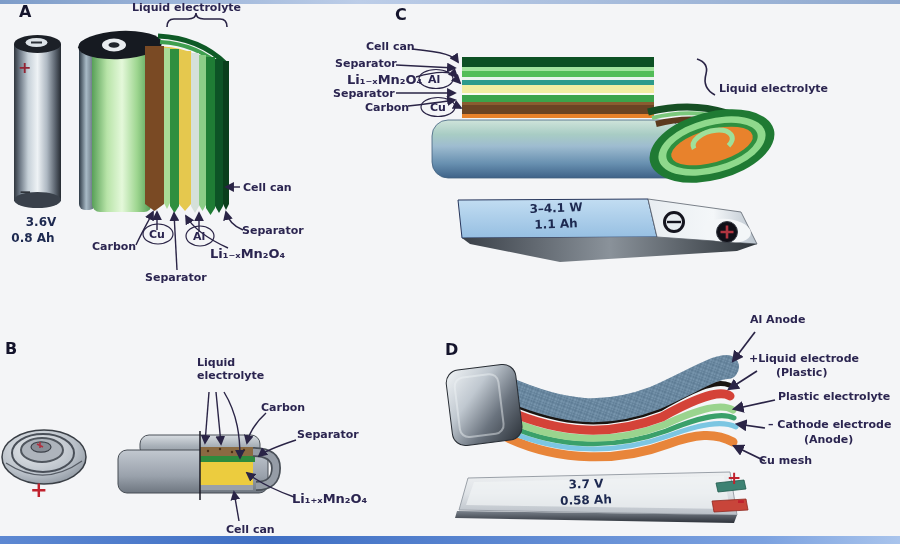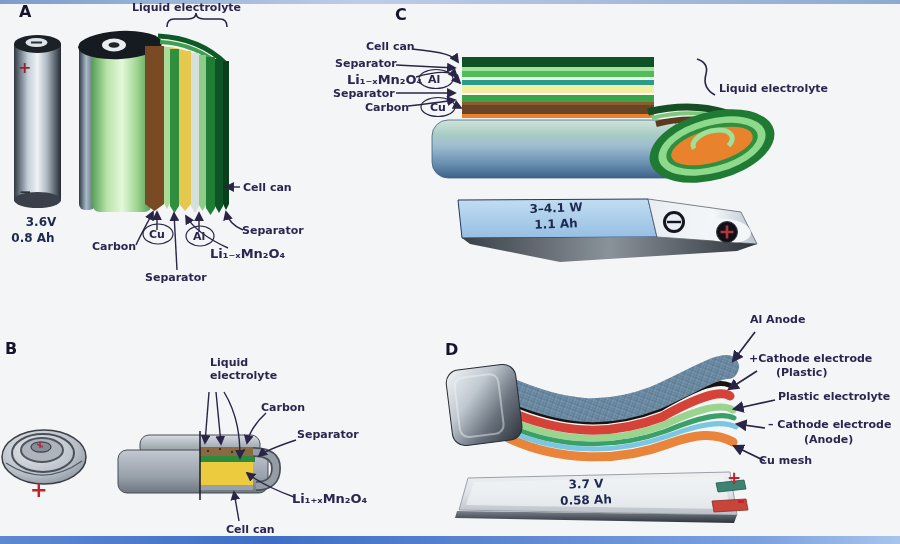--- a/index.html
+++ b/index.html
@@ -7,21 +7,21 @@
          font-family:"DejaVu Sans","Liberation Sans",sans-serif;}
   .bar{position:absolute;left:0;right:0;}
   .bar-top{top:0;height:4px;background:linear-gradient(90deg,#7d9cc9,#bccde8 40%,#8fa9cf);}
   .bar-bottom{bottom:0;height:8px;background:linear-gradient(90deg,#5d88d2,#3f6fc4 30%,#7ca2e0 85%,#a9c4ec);}
   .art{position:absolute;left:0;top:0;}
   .lbl{position:absolute;color:#2b2550;font-size:11px;font-weight:600;line-height:1.2;white-space:pre;}
   .sm{font-size:13px;}
   .letter{font-size:16px;font-weight:bold;color:#14142c;}
   .val{color:#1d2950;font-weight:600;font-size:12px;}
   .center{text-align:center;}
-  .pre{white-space:pre-line;margin-left:13px;}
+  .pre{white-space:pre-line;}
   .red{color:#c0222e;font-weight:bold;}
   .tilt{transform:rotate(-2deg);}
 </style>
 </head>
 <body>
 
 <div class="stage">
   <div class="bar bar-top"></div>
   <div class="bar bar-bottom"></div>
 
@@ -291,21 +291,21 @@
   <span class="lbl" style="left:428px;top:73px">Al</span>
   <span class="lbl" style="left:333px;top:87px">Separator</span>
   <span class="lbl" style="left:365px;top:101px">Carbon</span>
   <span class="lbl" style="left:430px;top:101px">Cu</span>
   <span class="lbl" style="left:719px;top:82px">Liquid electrolyte</span>
   <span class="lbl val center tilt" style="left:501px;top:201px;width:110px">3–4.1 W</span>
   <span class="lbl val center tilt" style="left:501px;top:217px;width:110px">1.1 Ah</span>
 
   <span class="lbl letter" style="left:445px;top:340px">D</span>
   <span class="lbl" style="left:750px;top:313px">Al Anode</span>
-  <span class="lbl" style="left:749px;top:352px">+Cathode electrode</span>
+  <span class="lbl" style="left:749px;top:352px">+Liquid electrode</span>
   <span class="lbl" style="left:776px;top:366px">(Plastic)</span>
   <span class="lbl" style="left:778px;top:390px">Plastic electrolyte</span>
   <span class="lbl" style="left:768px;top:418px">– Cathode electrode</span>
   <span class="lbl" style="left:804px;top:433px">(Anode)</span>
   <span class="lbl" style="left:759px;top:454px">Cu mesh</span>
   <span class="lbl val center tilt" style="left:530px;top:477px;width:112px">3.7 V</span>
   <span class="lbl val center tilt" style="left:530px;top:493px;width:112px">0.58 Ah</span>
   <span class="lbl red" style="left:727px;top:468px;font-size:17px">+</span>
   <span class="lbl red" style="left:737px;top:489px;font-size:19px">-</span>
 </div>

